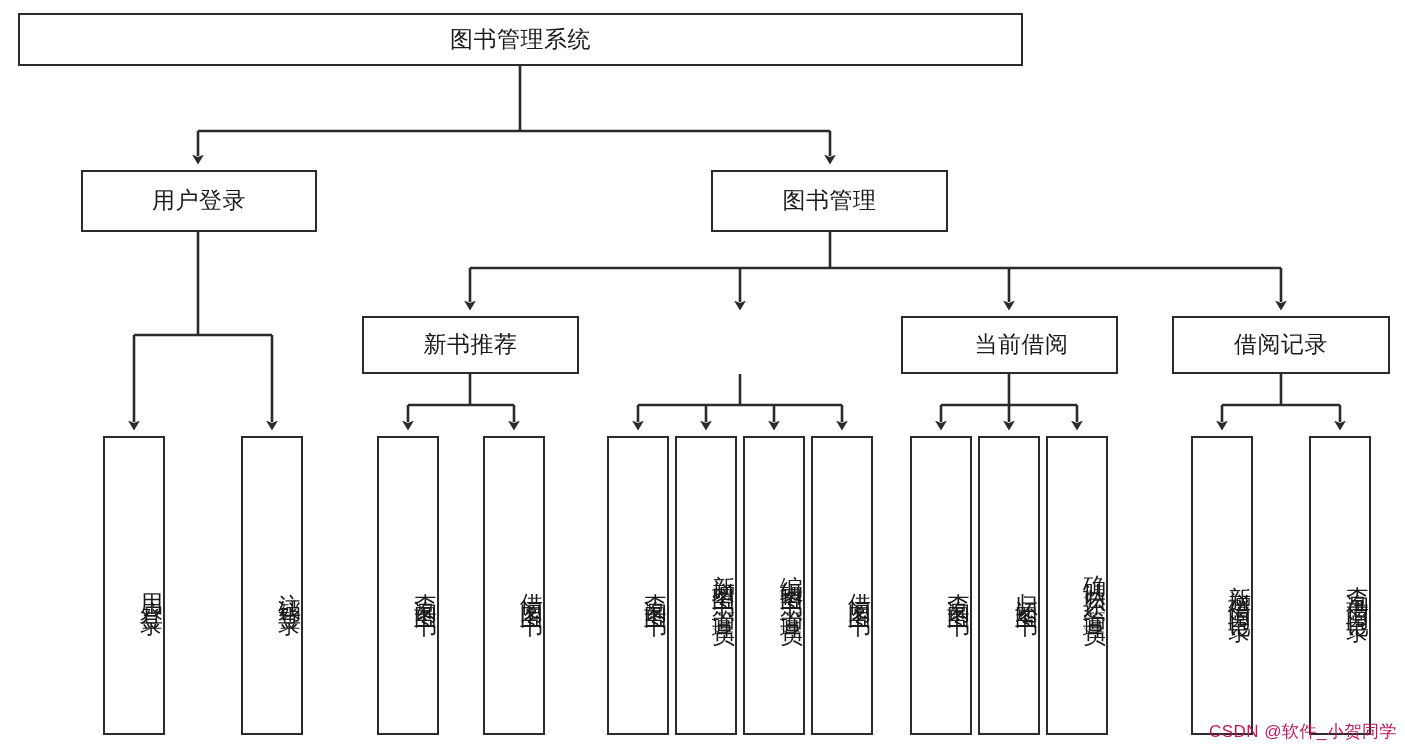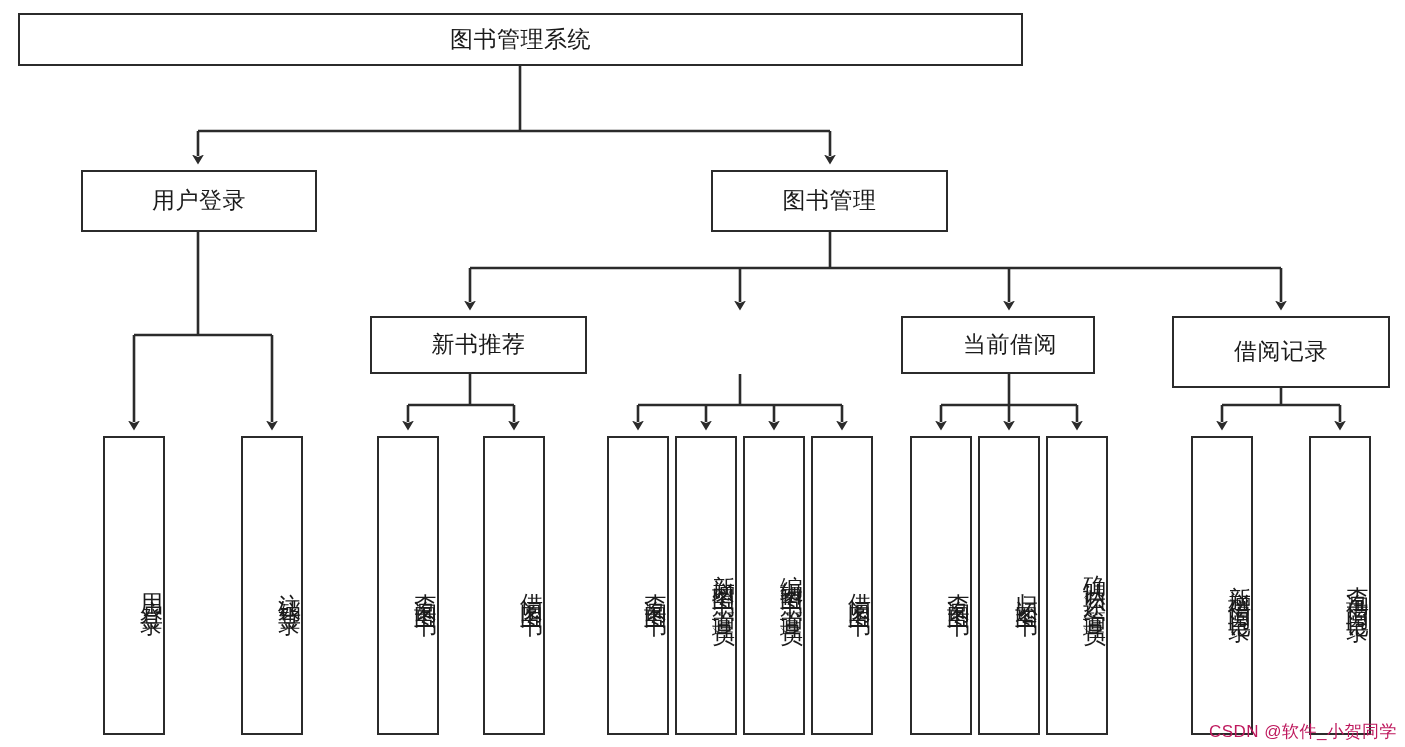--- a/index.html
+++ b/index.html
@@ -128,27 +128,27 @@
     <span>图书管理系统</span>
   </div>
 
   <div class="node horiz" style="left:81px; top:170px; width:236px; height:62px;">
     <span>用户登录</span>
   </div>
   <div class="node horiz" style="left:711px; top:170px; width:237px; height:62px;">
     <span>图书管理</span>
   </div>
 
-  <div class="node horiz" style="left:362px; top:316px; width:217px; height:58px;margin-left:8px;">
+  <div class="node horiz" style="left:362px; top:316px; width:217px; height:58px;">
     <span>新书推荐</span>
   </div>
-  <div class="node horiz" style="left:901px; top:316px; width:194px; height:58px;padding-left:24px;">
+  <div class="node horiz" style="left:901px; top:316px; width:217px; height:58px;padding-left:24px;">
     <span>当前借阅</span>
   </div>
-  <div class="node horiz" style="left:1172px; top:316px; width:218px; height:72px;">
+  <div class="node horiz" style="left:1172px; top:316px; width:218px; height:58px;">
     <span>借阅记录</span>
   </div>
 
   <div class="node vert" style="left:103px; top:436px; width:62px; height:299px;">
     <span>用户登录</span>
   </div>
   <div class="node vert" style="left:241px; top:436px; width:62px; height:299px;">
     <span>注销登录</span>
   </div>
 

